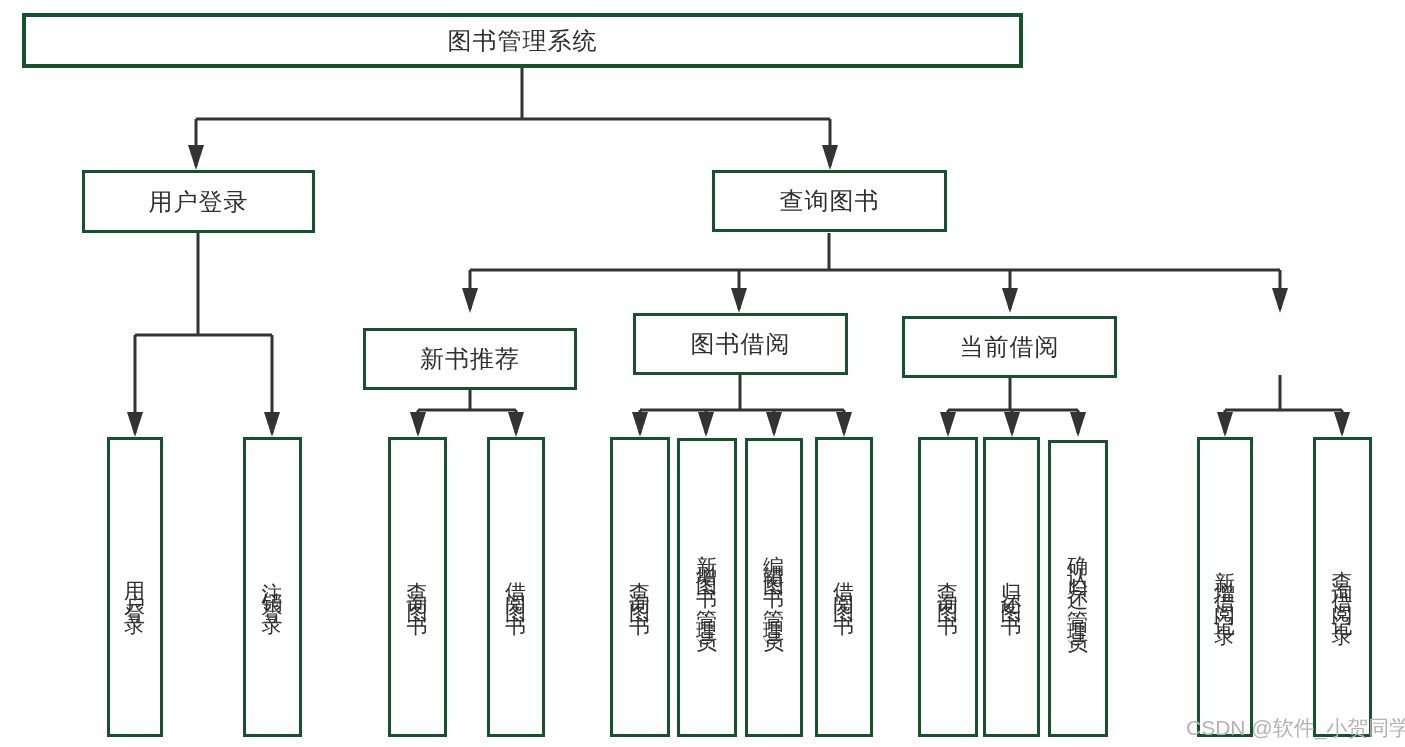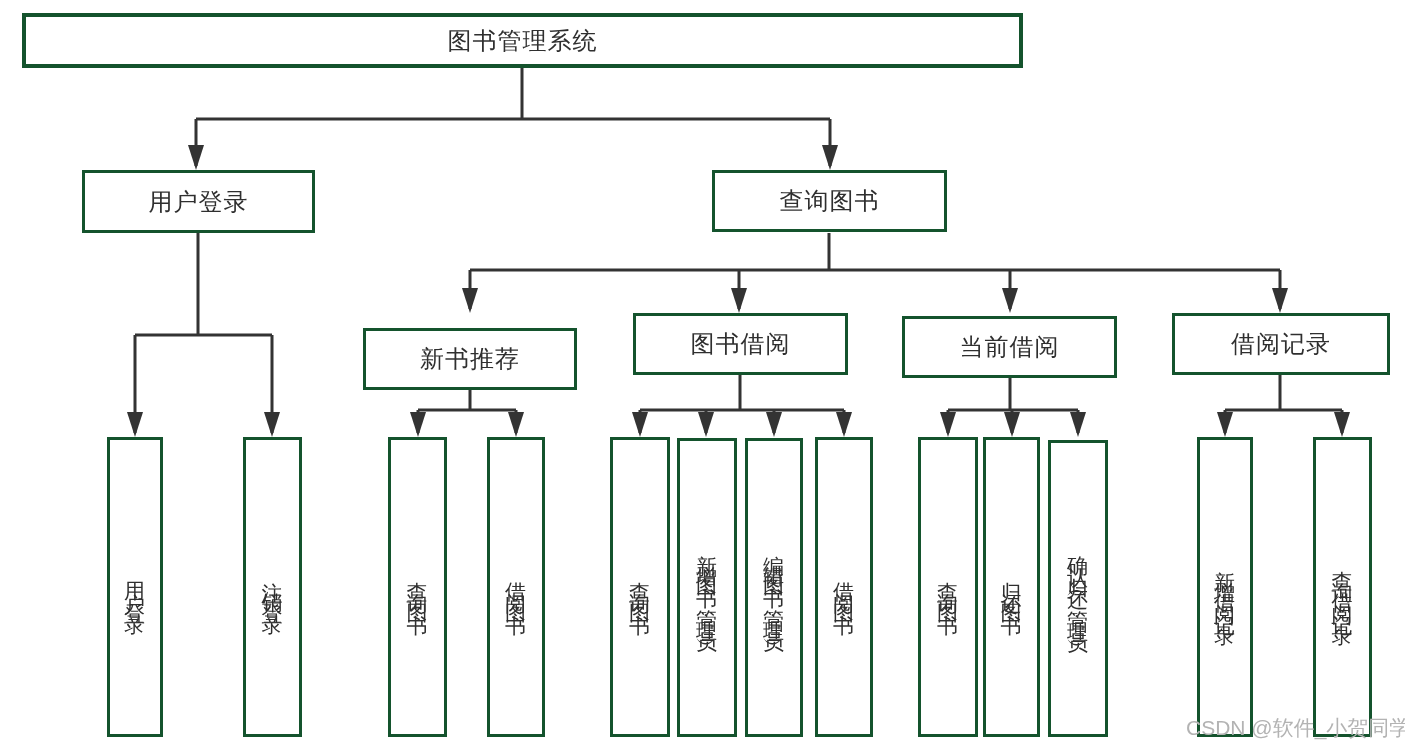--- a/index.html
+++ b/index.html
@@ -106,23 +106,20 @@
 
   <div class="box h" style="left:363px; top:313px; width:214px; height:62px;margin-top:15px;">
     <span>新书推荐</span>
   </div>
   <div class="box h" style="left:633px; top:313px; width:215px; height:62px;">
     <span>图书借阅</span>
   </div>
   <div class="box h" style="left:902px; top:316px; width:215px; height:62px;">
     <span>当前借阅</span>
   </div>
-  <div class="box h" style="left:1172px; top:313px; width:218px; height:62px;">
-    <span>借阅记录</span>
-  </div>
 
   <div class="box v" style="left:107px; top:437px; width:56px; height:300px;">
     <span>用户登录</span>
   </div>
   <div class="box v" style="left:243px; top:437px; width:59px; height:300px;">
     <span>注销登录</span>
   </div>
 
   <div class="box v" style="left:388px; top:437px; width:59px; height:300px;">
     <span>查询图书</span>

